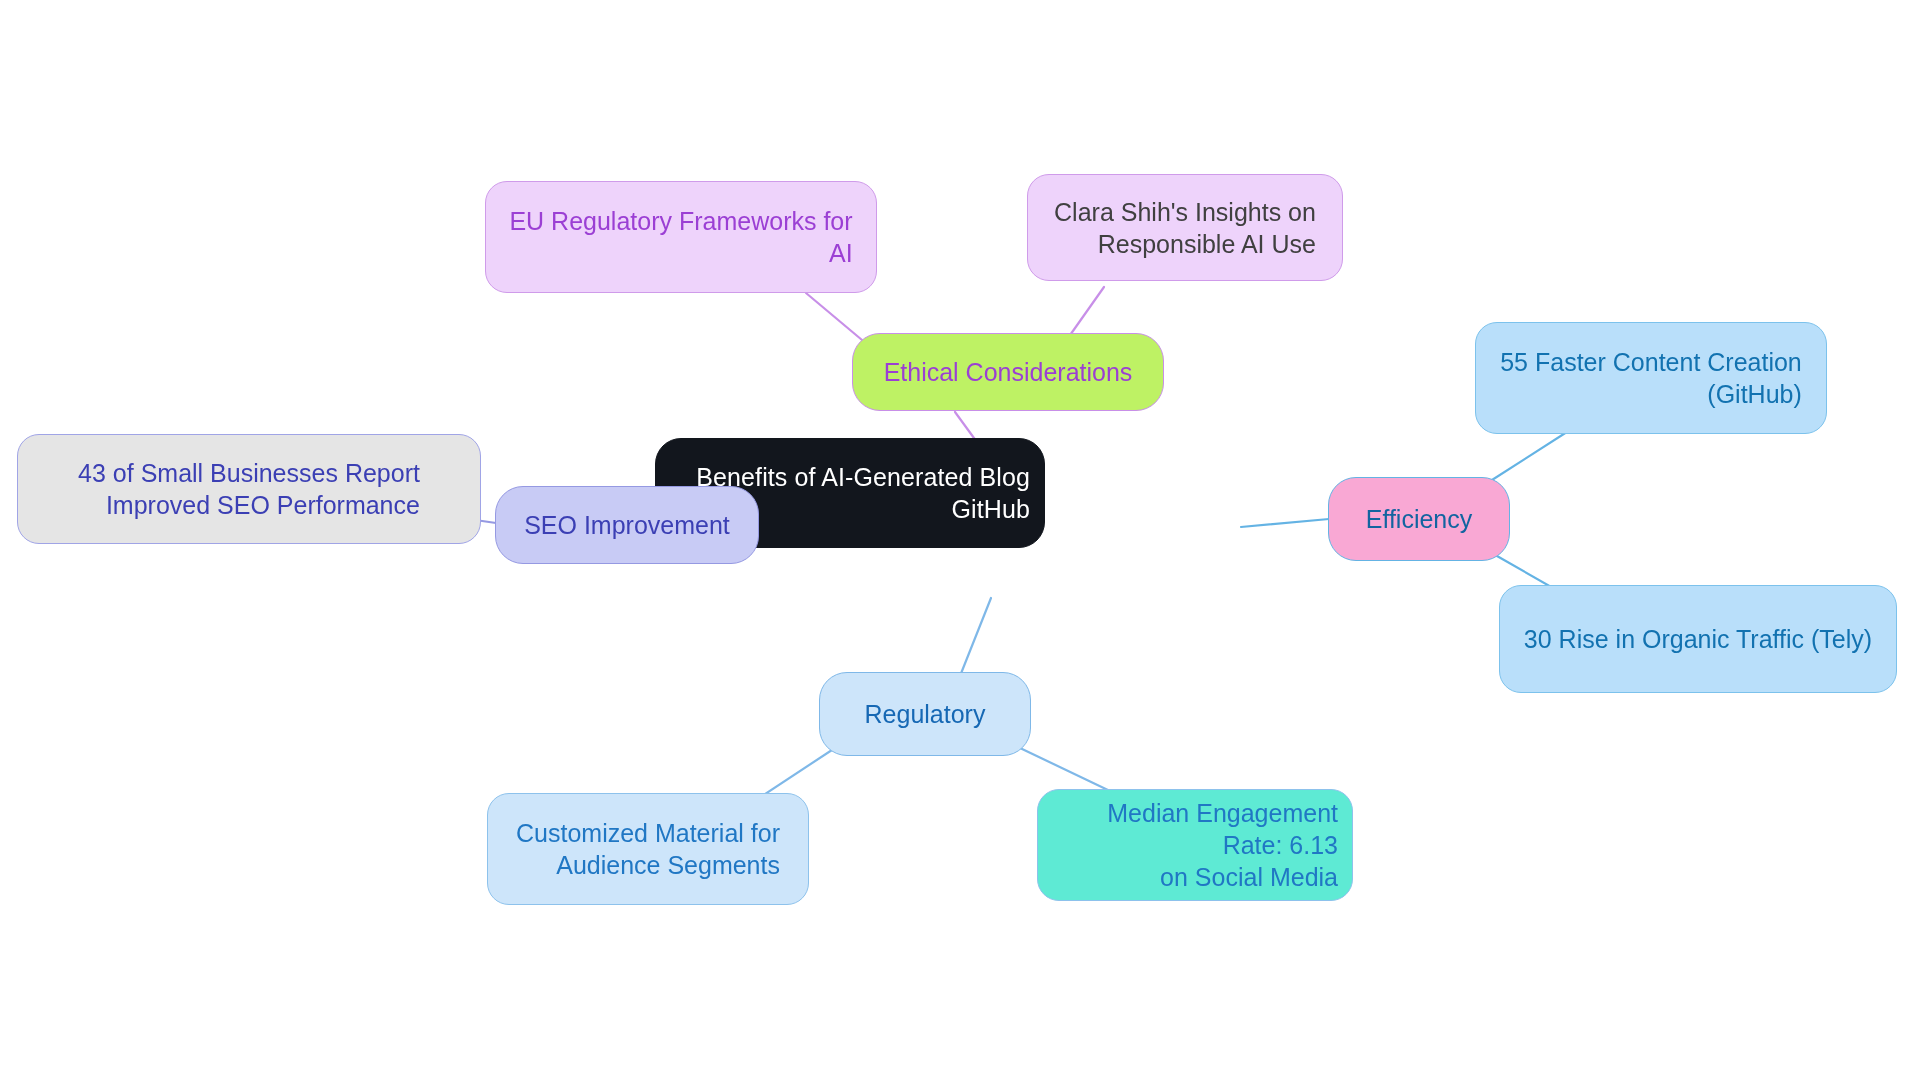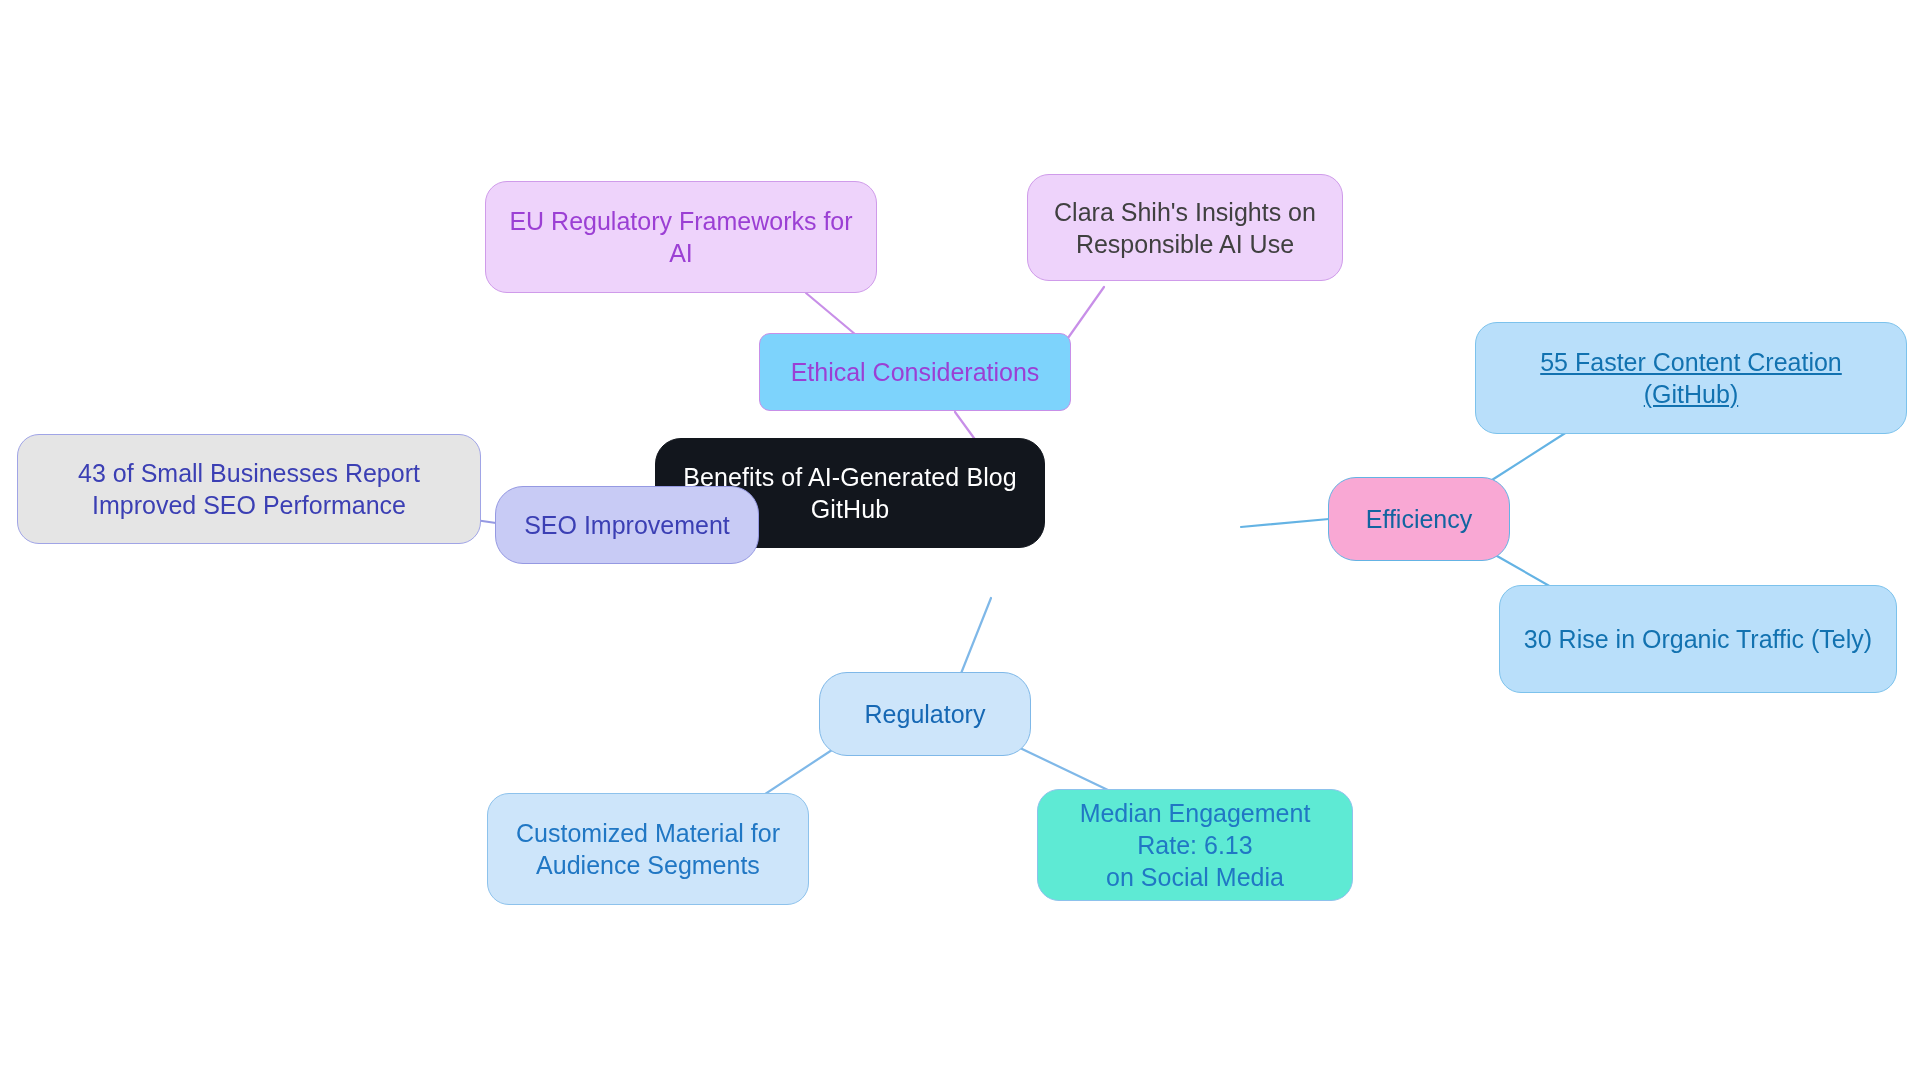--- a/index.html
+++ b/index.html
@@ -26,21 +26,21 @@
     width: 1920px;
     height: 1083px;
     pointer-events: none;
   }
   .node {
     position: absolute;
     box-sizing: border-box;
     display: flex;
     align-items: center;
     justify-content: center;
-    text-align: center;
+    text-align: right;
     border-style: solid;
     border-width: 1.5px;
     line-height: 1.28;
     white-space: pre-line;
     padding: 6px 14px;
   }
   .node.root {
     background: #12161d;
     border-color: #12161d;
     color: #ffffff;
@@ -110,30 +110,30 @@
       <line x1="1020" y1="748" x2="1110" y2="791" stroke="#7fb8e8" stroke-width="2.2" stroke-linecap="round"></line>
       <line x1="852" y1="530" x2="762" y2="525" stroke="#9599e2" stroke-width="2.2" stroke-linecap="round"></line>
       <line x1="496" y1="523" x2="413" y2="511" stroke="#9599e2" stroke-width="2.2" stroke-linecap="round"></line>
       <line x1="990" y1="460" x2="955" y2="412" stroke="#c88fe8" stroke-width="2.2" stroke-linecap="round"></line>
       <line x1="862" y1="340" x2="806" y2="293" stroke="#c88fe8" stroke-width="2.2" stroke-linecap="round"></line>
       <line x1="1068" y1="338" x2="1104" y2="287" stroke="#c88fe8" stroke-width="2.2" stroke-linecap="round"></line>
     </svg>
   <div id="node-layer">
       <div class="node root" style="left: 655px; top: 438px; width: 390px; height: 110px; background: rgb(18, 22, 29); color: rgb(255, 255, 255);">Benefits of AI-Generated Blog GitHub</div>
       <div class="node branch c-efficiency" style="left: 1328px; top: 477px; width: 182px; height: 84px; background: #f9a8d4; border-color: rgb(100, 179, 228); color: rgb(18, 100, 160);">Efficiency</div>
-      <div class="node leaf c-efficiency-leaf" style="left: 1475px; top: 322px; width: 432px; height: 112px; background: rgb(185, 223, 250); border-color: rgb(124, 194, 236); color: rgb(18, 114, 176); text-decoration: underline;">55 Faster Content Creation
+      <div class="node leaf c-efficiency-leaf" style="left: 1475px; top: 322px; width: 352px; height: 112px; background: rgb(185, 223, 250); border-color: rgb(124, 194, 236); color: rgb(18, 114, 176);">55 Faster Content Creation
 (GitHub)</div>
       <div class="node leaf c-efficiency-leaf" style="left: 1499px; top: 585px; width: 398px; height: 108px; background: rgb(185, 223, 250); border-color: rgb(124, 194, 236); color: rgb(18, 114, 176);">30 Rise in Organic Traffic (Tely)</div>
       <div class="node branch c-engagement" style="left: 819px; top: 672px; width: 212px; height: 84px; background: rgb(205, 229, 250); border-color: rgb(127, 184, 232); color: rgb(22, 104, 180);">Regulatory</div>
       <div class="node leaf c-engagement-leaf" style="left: 487px; top: 793px; width: 322px; height: 112px; background: rgb(205, 229, 250); border-color: rgb(141, 194, 236); color: rgb(32, 119, 196);">Customized Material for
 Audience Segments</div>
       <div class="node leaf c-engagement-leaf" style="left: 1037px; top: 789px; width: 316px; height: 112px; background: #5eead4; border-color: rgb(141, 194, 236); color: rgb(32, 119, 196);">Median Engagement Rate: 6.13
 on Social Media</div>
       <div class="node branch c-seo" style="left: 495px; top: 486px; width: 264px; height: 78px; background: rgb(200, 203, 245); border-color: rgb(149, 153, 226); color: rgb(59, 63, 180);">SEO Improvement</div>
       <div class="node leaf c-seo-leaf" style="left: 17px; top: 434px; width: 464px; height: 110px; background: #e5e5e5; border-color: rgb(160, 164, 230); color: rgb(59, 63, 180);">43 of Small Businesses Report
 Improved SEO Performance</div>
-      <div class="node branch c-ethical" style="left: 759px; top: 333px; width: 312px; height: 78px; background: #7dd3fc; border-color: rgb(200, 143, 232); color: rgb(155, 63, 212); border-radius: 11px;">Ethical Considerations</div>
+      <div class="node branch c-ethical" style="left: 852px; top: 333px; width: 312px; height: 78px; background: #bef264; border-color: rgb(200, 143, 232); color: rgb(155, 63, 212);">Ethical Considerations</div>
       <div class="node leaf c-ethical-leaf" style="left: 485px; top: 181px; width: 392px; height: 112px; background: rgb(238, 211, 251); border-color: rgb(207, 155, 234); color: rgb(155, 63, 212);">EU Regulatory Frameworks for
 AI</div>
       <div class="node leaf c-ethical-leaf" style="left: 1027px; top: 174px; width: 316px; height: 107px; background: rgb(238, 211, 251); border-color: rgb(207, 155, 234); color: #404040;">Clara Shih's Insights on
 Responsible AI Use</div>
     </div>
 </div>
 
 </body></html>

